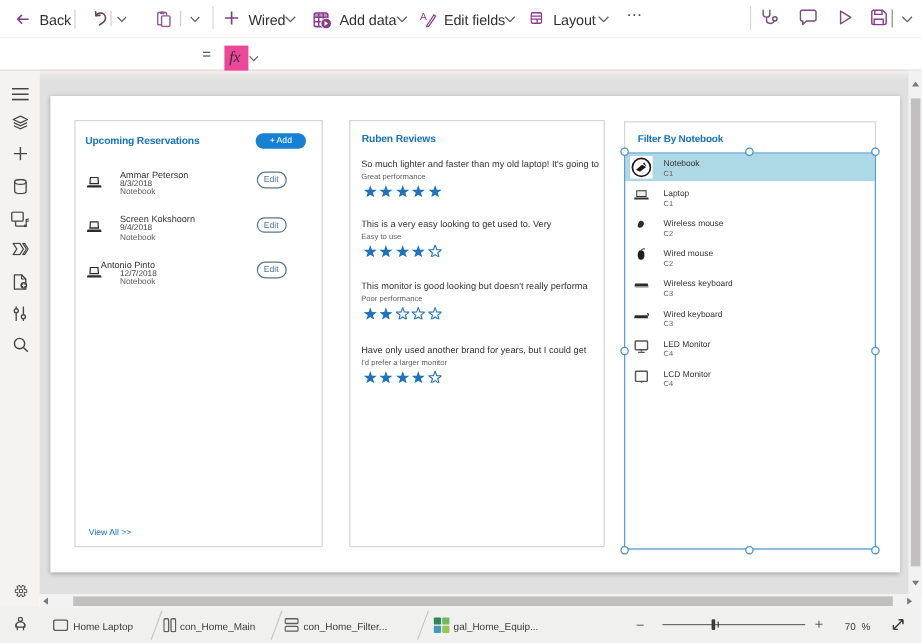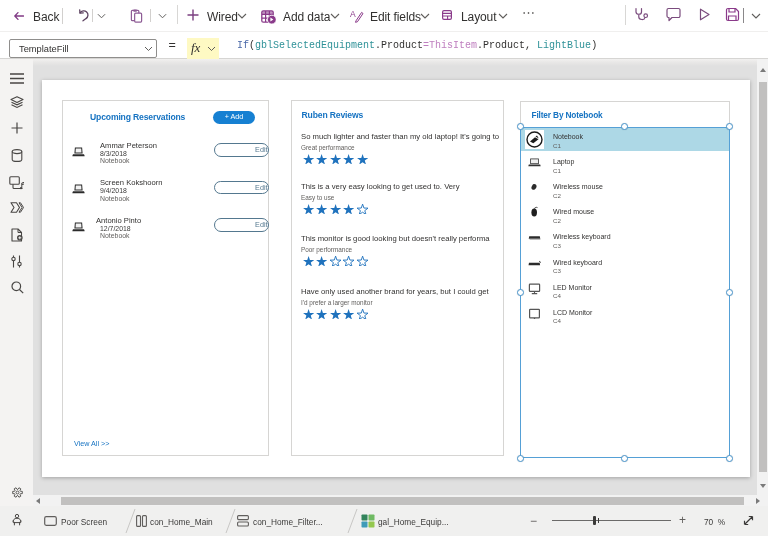--- a/index.html
+++ b/index.html
@@ -10,37 +10,37 @@
 
 #toolbar{position:absolute;left:0;top:0;width:768px;height:31px;background:#fff}
 #toolbar .txt{position:absolute;font-size:12px;color:#323130;top:10px;white-space:nowrap;letter-spacing:-.1px}
 .vsep{position:absolute;width:1px;background:#d2d0ce}
 
 #fxbar{position:absolute;left:0;top:31px;width:768px;height:28px;background:#fff;
   border-top:1px solid #f0efee;border-bottom:1px solid #d6d5d3}
 #propsel{position:absolute;left:9px;top:7px;width:148px;height:19px;border:1px solid #8f8e8c;
   border-radius:2px;background:#fff}
 #propsel span{position:absolute;left:9px;top:4px;font-size:9.3px;color:#323130}
-#fxbox{position:absolute;left:187px;top:6px;width:32px;height:21px;background:#fef9c3}
+#fxbox{position:absolute;left:187px;top:6px;width:20px;height:21px;background:#ec4899}
 #formula{position:absolute;left:237px;top:7.5px;font-family:"Liberation Mono",monospace;
   font-size:10px;white-space:pre;color:#323130}
 
 #rail{position:absolute;left:0;top:59px;width:33px;height:477px;background:#f4f3f2}
 
 #canvas{position:absolute;left:33px;top:59px;width:735px;height:438px;background:linear-gradient(#f2f1f0 0px,#e9e8e7 3px,#e0e0e0 7px,#e0e0e0 100%)}
 #screen{position:absolute;left:41.5px;top:80px;width:708px;height:397px;background:#fff;
   box-shadow:0 1px 4px rgba(0,0,0,.28)}
 .panel{position:absolute;background:#fff;border:1px solid #d6d5d3}
 .phead{position:absolute;font-size:8.6px;font-weight:bold;color:#1673c2;white-space:nowrap;letter-spacing:-.15px}
 
 .pname{position:absolute;font-size:7.6px;color:#323130;white-space:nowrap}
 .pdate{position:absolute;font-size:6.9px;color:#3b3a39;white-space:nowrap}
 .psub{position:absolute;font-size:6.9px;color:#605e5c;white-space:nowrap}
-.editbtn{position:absolute;width:55px;height:13.5px;border:1px solid #54788f;border-radius:7px;
-  color:#54788f;font-size:7.2px;text-align:right;line-height:12.5px}
+.editbtn{position:absolute;width:25px;height:13.5px;border:1px solid #54788f;border-radius:7px;
+  color:#54788f;font-size:7.2px;text-align:center;line-height:12.5px}
 #addbtn{position:absolute;left:213px;top:111px;width:42px;height:12.5px;border-radius:6.5px;
   background:#1680d2;color:#fff;font-size:7.2px;text-align:center;line-height:12px}
 #viewall{position:absolute;left:74px;top:439px;font-size:7.2px;color:#1673c2;}
 
 .rtxt{position:absolute;font-size:7.7px;color:#323130;white-space:nowrap;overflow:hidden;width:200px}
 .rsub{position:absolute;font-size:6.4px;color:#605e5c;white-space:nowrap}
 
 .gname{position:absolute;font-size:7px;color:#323130;white-space:nowrap}
 .gcode{position:absolute;font-size:6.2px;color:#605e5c;white-space:nowrap}
 .handle{position:absolute;width:7px;height:7px;border-radius:50%;background:#fff;
@@ -138,34 +138,27 @@
       <path d="M1.5 3 a1.5 1.5 0 0 1 1.5 -1.5 h7.5 l3 3 v7.5 a1.5 1.5 0 0 1 -1.5 1.5 h-9 a1.5 1.5 0 0 1 -1.5 -1.5 Z" stroke="#8a3a8a" stroke-width="1.2" fill="none" stroke-linejoin="round"></path>
       <path d="M4 1.8 L4 5 L10 5 L10 1.8 M3.5 13 L3.5 9 L11 9 L11 13" stroke="#8a3a8a" stroke-width="1.2" fill="none"></path>
     </svg>
     <div class="vsep" style="left:743px;top:8px;height:15px;background:#8a888a"></div>
     <svg class="abs" style="left:751px;top:13px" width="10" height="6" viewBox="0 0 10 6">
       <path d="M1 1 L5 5 L9 1" stroke="#605e5c" stroke-width="1.1" fill="none"></path>
     </svg>
   </div>
 
   <div id="fxbar">
-    <div id="propsel">
-      <span>TemplateFill</span>
-      <svg class="abs" style="left:134px;top:6px" width="9" height="6" viewBox="0 0 9 6">
-        <path d="M1 1 L4.5 4.5 L8 1" stroke="#605e5c" stroke-width="1" fill="none"></path>
-      </svg>
-    </div>
     <div class="abs" style="left:168.5px;top:6px;font-size:12.5px;color:#323130">=</div>
     <div id="fxbox">
       <div class="abs" style="left:4px;top:2px;font-family:'Liberation Serif',serif;font-style:italic;font-size:13px;color:#323130">fx</div>
       <svg class="abs" style="left:20px;top:8px" width="9" height="6" viewBox="0 0 9 6">
         <path d="M1 1 L4.5 4.5 L8 1" stroke="#605e5c" stroke-width="1" fill="none"></path>
       </svg>
     </div>
-    <div id="formula"><span style="color:#4a68a8">If</span>(<span style="color:#2f9298">gblSelectedEquipment</span>.Product<span style="color:#bf7fbf">=ThisItem</span>.Product, <span style="color:#2f9298">LightBlue</span>)</div>
   </div>
 
   <div id="rail">
 
     <svg class="abs" style="left:10px;top:14px" width="14" height="11" viewBox="0 0 14 11">
       <path d="M0 1 h14 M0 5.5 h14 M0 10 h14" stroke="#484644" stroke-width="1.3"></path>
     </svg>
 
     <svg class="abs" style="left:10px;top:37px" width="14" height="13" viewBox="0 0 14 13">
       <path d="M7 0.8 L13 3.6 L7 6.4 L1 3.6 Z" stroke="#484644" stroke-width="1.1" fill="none" stroke-linejoin="round"></path>
@@ -215,21 +208,21 @@
     <svg class="abs" style="left:11.5px;top:427.5px" width="11" height="11" viewBox="0 0 24 24">
       <path d="M22.5 9.6 L22.5 14.4 L18.3 14.7 L17.4 16.1 L19.4 19.9 L15.2 22.3 L12.8 18.7 L11.2 18.7 L8.8 22.3 L4.6 19.9 L6.6 16.1 L5.7 14.7 L1.5 14.4 L1.5 9.6 L5.7 9.3 L6.6 7.9 L4.6 4.1 L8.8 1.7 L11.2 5.3 L12.8 5.3 L15.2 1.7 L19.4 4.1 L17.4 7.9 L18.3 9.3 Z" stroke="#484644" stroke-width="1.9" fill="none" stroke-linejoin="round"></path>
       <circle cx="12" cy="12" r="3.2" stroke="#484644" stroke-width="1.9" fill="none"></circle>
     </svg>
   </div>
 
   <div id="canvas"></div>
   <div id="screen"></div>
 
   <div class="panel" style="left:62px;top:100px;width:206.5px;height:356px"></div>
-  <div class="phead" style="left:90px;top:111.5px">Upcoming Reservations</div>
+  <div class="phead" style="left:71px;top:111.5px">Upcoming Reservations</div>
   <div id="addbtn">+ Add</div>
   <div id="p1rows">
       <svg class="abs" style="left:72px;top:146.5px" width="13" height="10" viewBox="0 0 13 10">
         <path d="M2.9 0.4 h7.2 l0.5 6.2 h-8.2 Z" fill="#2b2b2b"></path>
         <path d="M3.8 1.4 h5.4 l0.3 4 h-6 Z" fill="#f2f2f2"></path>
         <path d="M1 7.3 h11 l0.6 1.4 a0.45 0.45 0 0 1 -0.45 0.6 h-11.3 a0.45 0.45 0 0 1 -0.45 -0.6 Z" fill="#2b2b2b"></path>
       </svg>
       <div class="pname" style="left:100px;top:140.5px">Ammar Peterson</div>
       <div class="pdate" style="left:100px;top:149.5px">8/3/2018</div>
       <div class="psub" style="left:100px;top:157px">Notebook</div>
@@ -241,21 +234,21 @@
       </svg>
       <div class="pname" style="left:100px;top:178.2px">Screen Kokshoorn</div>
       <div class="pdate" style="left:100px;top:187.2px">9/4/2018</div>
       <div class="psub" style="left:100px;top:194.7px">Notebook</div>
       <div class="editbtn" style="left:213.5px;top:180.7px">Edit</div>
       <svg class="abs" style="left:72px;top:221.9px" width="13" height="10" viewBox="0 0 13 10">
         <path d="M2.9 0.4 h7.2 l0.5 6.2 h-8.2 Z" fill="#2b2b2b"></path>
         <path d="M3.8 1.4 h5.4 l0.3 4 h-6 Z" fill="#f2f2f2"></path>
         <path d="M1 7.3 h11 l0.6 1.4 a0.45 0.45 0 0 1 -0.45 0.6 h-11.3 a0.45 0.45 0 0 1 -0.45 -0.6 Z" fill="#2b2b2b"></path>
       </svg>
-      <div class="pname" style="left:96px;top:215.9px">Antonio Pinto</div>
+      <div class="pname" style="left:84px;top:215.9px">Antonio Pinto</div>
       <div class="pdate" style="left:100px;top:224.9px">12/7/2018</div>
       <div class="psub" style="left:100px;top:232.4px">Notebook</div>
       <div class="editbtn" style="left:213.5px;top:218.4px">Edit</div>
     </div>
   <div id="viewall">View All &gt;&gt;</div>
 
   <div class="panel" style="left:290.5px;top:100px;width:213px;height:356px"></div>
   <div class="phead" style="left:301.5px;top:110px">Ruben Reviews</div>
   <div id="p2rows">
       <div class="rtxt" style="left:301px;top:131.5px">So much lighter and faster than my old laptop! It's going to</div>
@@ -420,21 +413,21 @@
     <svg class="abs" style="left:12px;top:8px" width="10" height="12" viewBox="0 0 10 12">
       <circle cx="5" cy="2.1" r="1.7" stroke="#484644" stroke-width="1" fill="none"></circle>
       <path d="M1.3 8.6 C0.4 6.3 2.3 4.3 5 4.3 C7.7 4.3 9.6 6.3 8.7 8.6 Z" stroke="#484644" stroke-width="1" fill="none"></path>
       <path d="M2 5.8 C0.8 6.8 1.4 8.4 2.6 8.4 M8 5.8 C9.2 6.8 8.6 8.4 7.4 8.4" stroke="#484644" stroke-width="0.9" fill="none"></path>
       <path d="M2.4 8.6 L2.4 11.3 M7.6 8.6 L7.6 11.3" stroke="#484644" stroke-width="1"></path>
     </svg>
 
     <svg class="abs" style="left:44px;top:10px" width="13" height="10" viewBox="0 0 13 10">
       <rect x="0.7" y="0.7" width="11.6" height="8.6" rx="1.5" stroke="#605e5c" stroke-width="1.2" fill="none"></rect>
     </svg>
-    <div class="stxt" style="left:61px">Poor Screen</div>
+    <div class="stxt" style="left:61px">Home Laptop</div>
     <div class="slash" style="left:118px"><svg width="26" height="26">
           <path d="M8 25 L17 1" stroke="#c8c7c5" stroke-width="1" fill="none"></path>
         </svg></div>
 
     <svg class="abs" style="left:136px;top:9px" width="11" height="12" viewBox="0 0 11 12">
       <rect x="0.6" y="0.6" width="3.9" height="10.8" rx="1" stroke="#605e5c" stroke-width="1.1" fill="none"></rect>
       <rect x="6.5" y="0.6" width="3.9" height="10.8" rx="1" stroke="#605e5c" stroke-width="1.1" fill="none"></rect>
     </svg>
     <div class="stxt" style="left:150px">con_Home_Main</div>
     <div class="slash" style="left:218px"><svg width="26" height="26">

